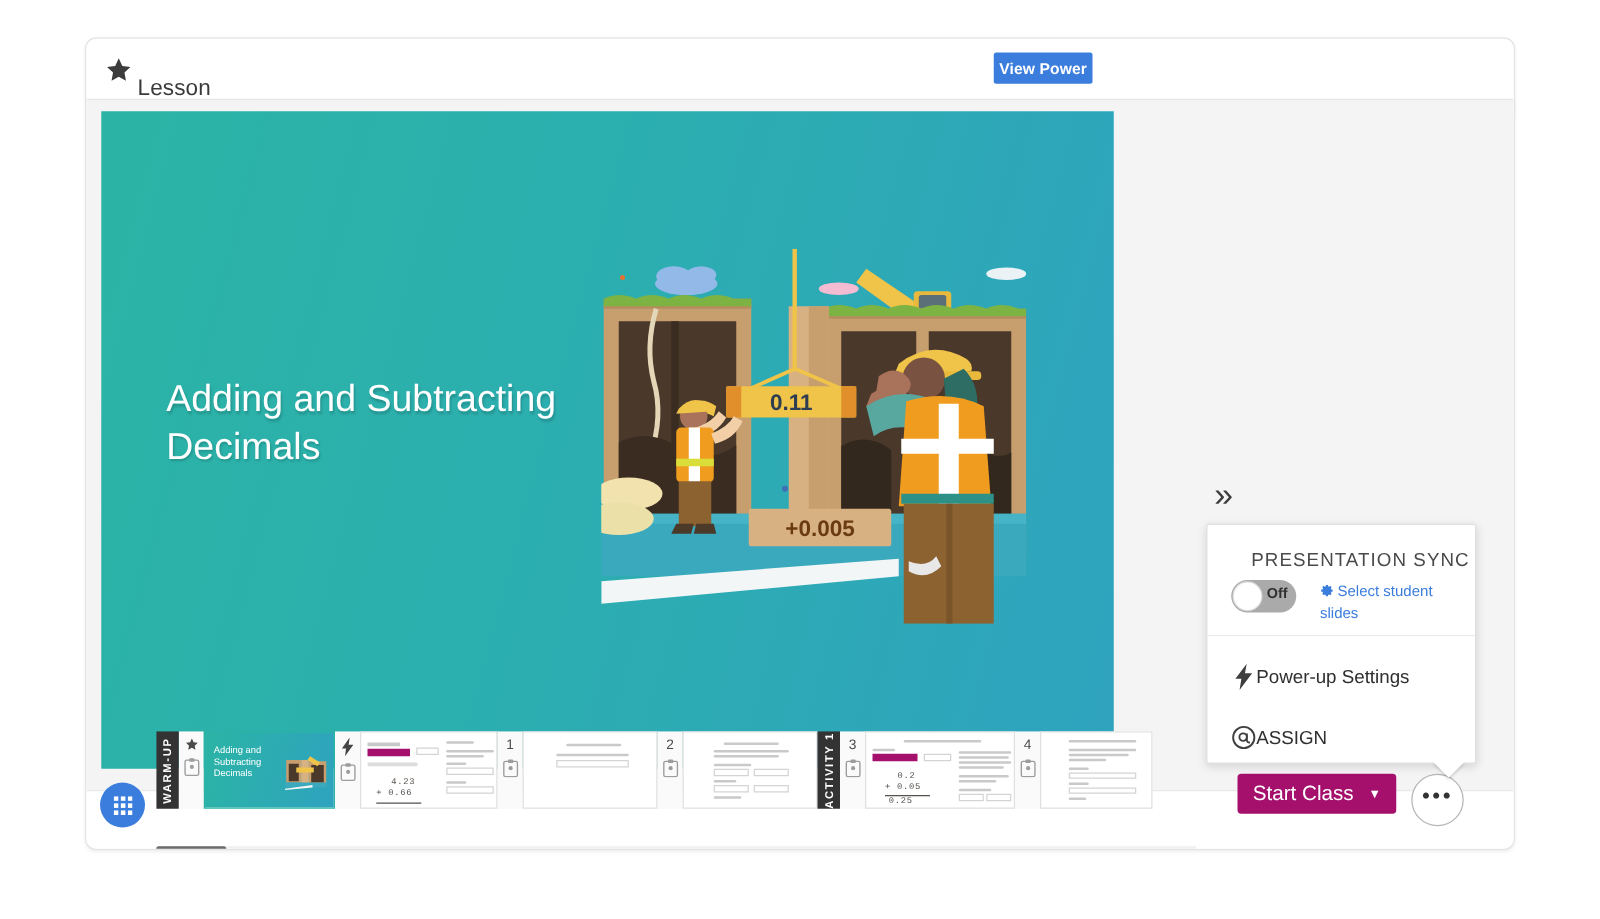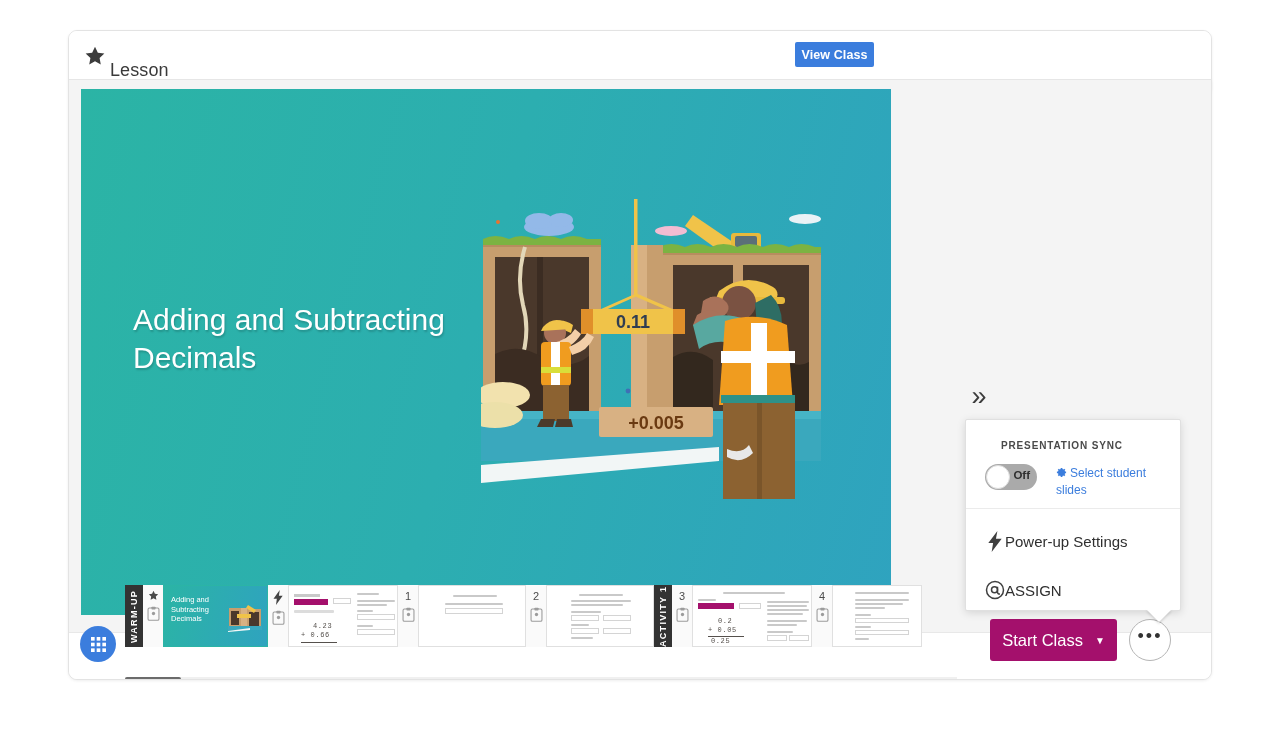--- a/index.html
+++ b/index.html
@@ -150,21 +150,21 @@
   }
   #thumb-scrollbar-handle {
     position: absolute; left: 0; top: 0;
     width: 56px; height: 4px; background: #6b6b6b; border-radius: 2px;
     cursor: pointer;
   }
 
   
   #start-class-button {
     position: absolute; left: 921px; top: -14px;
-    width: 127px; height: 42px;
+    width: 127px; height: 32px;
     background: #a4106c; border: none; border-radius: 3px;
     color: #ffffff; font-size: 16.5px;
     font-family: "Liberation Sans", sans-serif;
     cursor: pointer;
     display: flex; align-items: center; justify-content: center; gap: 12px;
   }
   #start-class-caret { font-size: 10px; }
   #more-options-button {
     position: absolute; left: 1060px; top: -14px;
     width: 42px; height: 42px; border-radius: 50%;
@@ -199,21 +199,21 @@
     position: absolute; left: 1146px; top: 609px;
     width: 0; height: 0;
     border-left: 13px solid transparent;
     border-right: 13px solid transparent;
     border-top: 13px solid #ffffff;
     filter: drop-shadow(0 2px 1px rgba(0,0,0,.13));
     z-index: 31;
   }
   #sync-heading {
     position: absolute; left: 19px; top: 20px;
-    font-size: 10px; font-weight: bold; color: #4a4a4a;
+    font-size: 15px; font-weight: normal; color: #4a4a4a;
     letter-spacing: .85px;
     padding-left: 16px;
   }
   #presentation-sync-toggle {
     position: absolute; left: 19px; top: 44px;
     width: 52px; height: 26px;
     background: #aaaaaa; border-radius: 13px;
     cursor: pointer;
     display: flex; align-items: center;
   }
@@ -257,21 +257,21 @@
   </svg>
 </div>
 
 <div id="lesson-card">
 
   <div id="card-header">
     <svg id="star-icon" viewBox="0 0 24 24">
       <path fill="currentColor" d="M12 1.8l3.1 6.6 7.1.9-5.2 4.9 1.3 7.1-6.3-3.5-6.3 3.5 1.3-7.1L1.8 9.3l7.1-.9z"></path>
     </svg>
     <div id="lesson-title">Lesson</div>
-    <button id="view-work-button">View Class</button>
+    <button id="view-work-button">View Power</button>
   </div>
 
   <div id="card-body">
 
     <div id="slide-canvas">
       <div id="slide-title">Adding and Subtracting Decimals</div>
 
       <svg id="slide-illustration" viewBox="0 0 340 300">
 
         <ellipse cx="68" cy="28" rx="25" ry="9" fill="#93b9e8"></ellipse>

